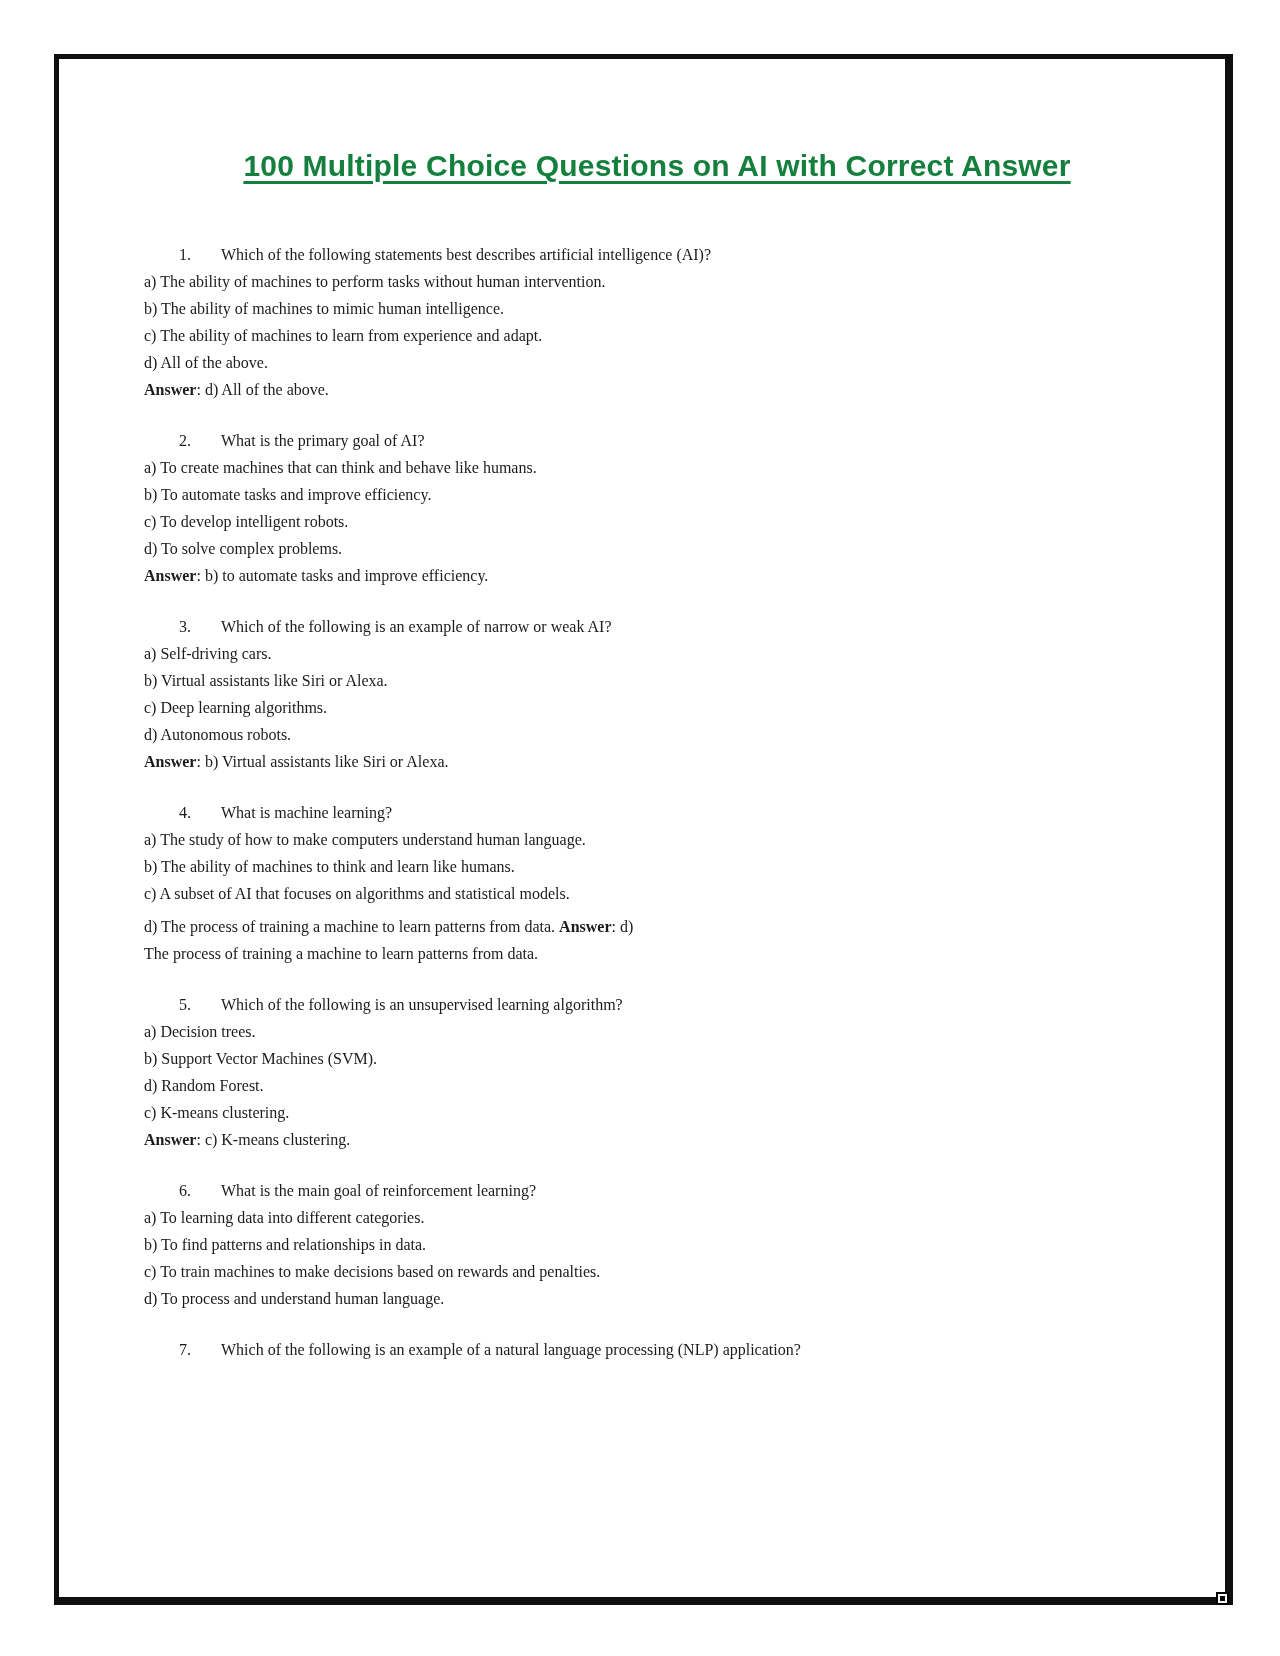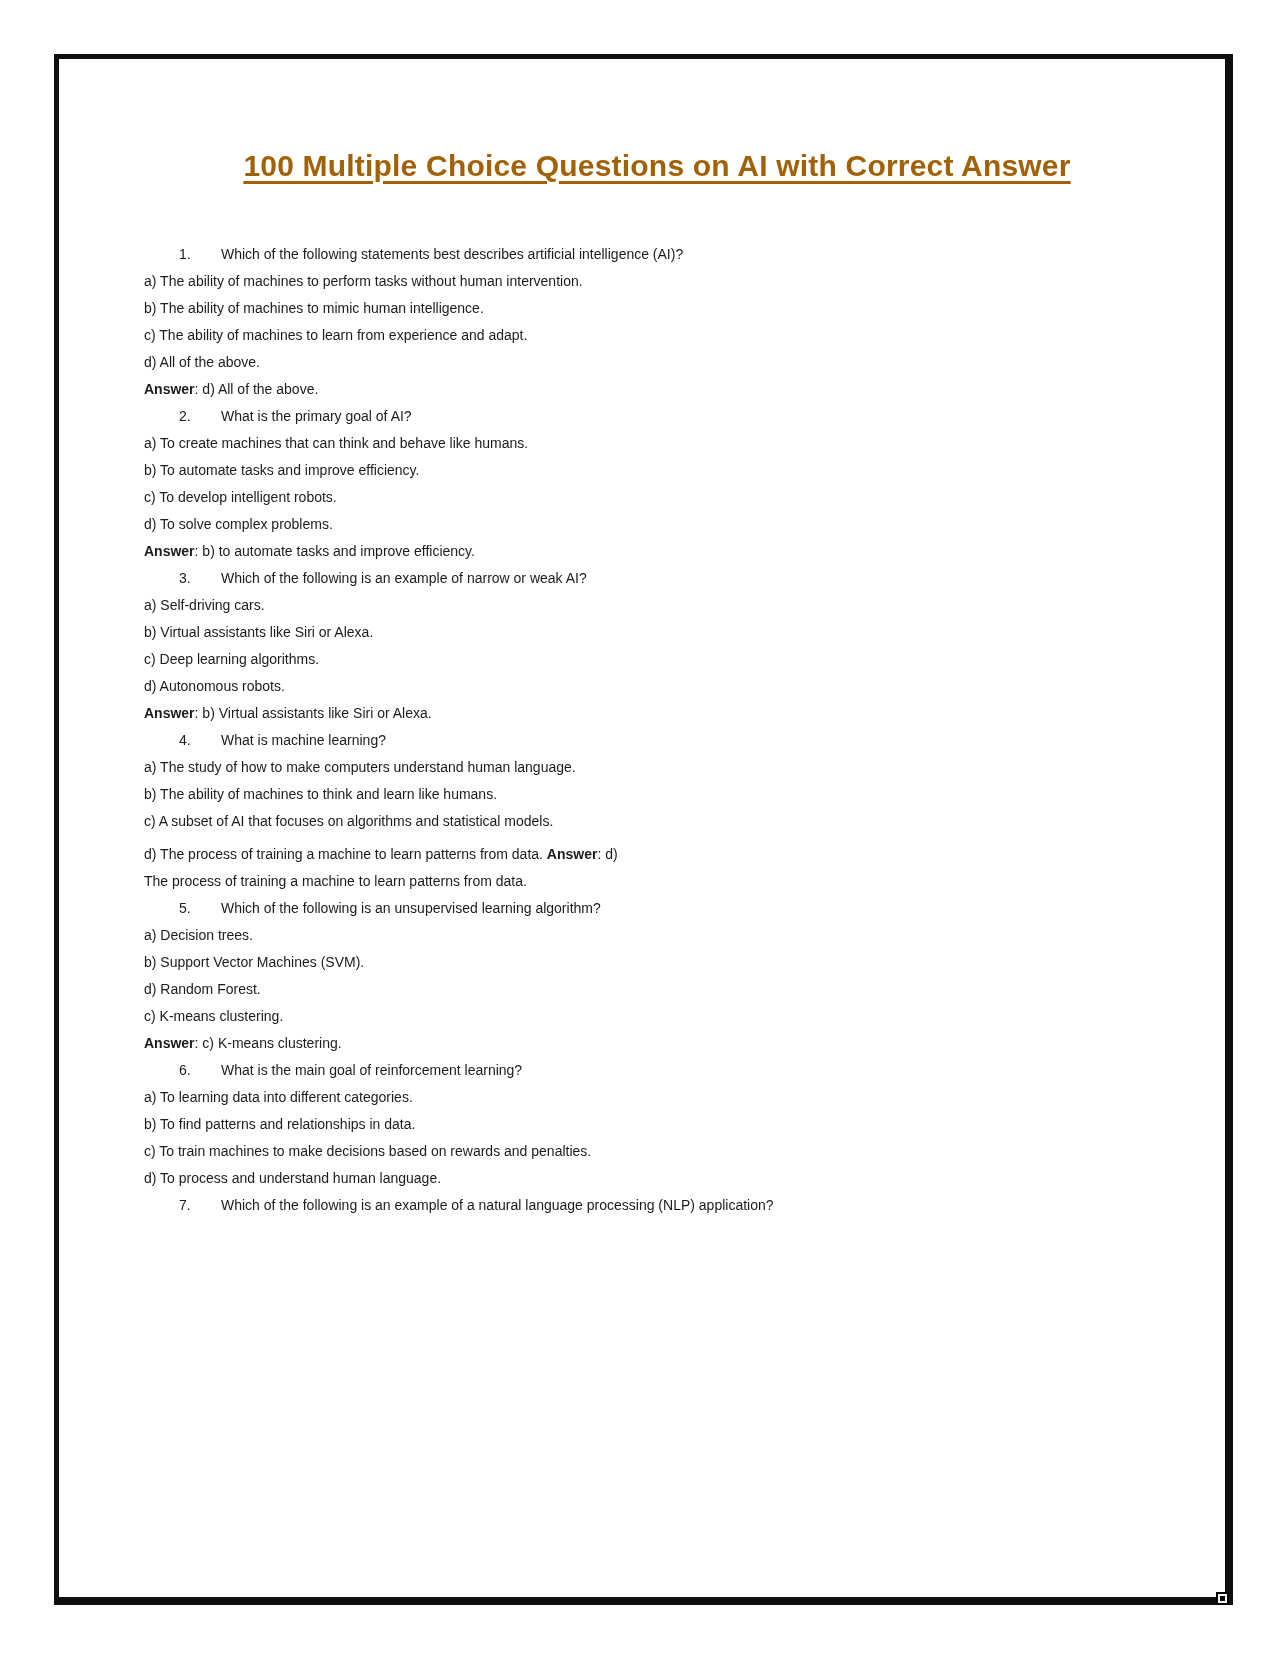--- a/index.html
+++ b/index.html
@@ -37,24 +37,25 @@
     font-size: 30px;
     font-weight: 700;
     letter-spacing: 0.2px;
     text-decoration: underline;
     text-decoration-thickness: 3px;
     text-underline-offset: 5px;
     white-space: nowrap;
   }
   .questions {
     margin-top: 58px;
-    font-size: 14px;
+    font-size: 16px;
     line-height: 27px;
+    font-family: Liberation Serif, serif;
   }
-  .block + .block { }
+  .block + .block { margin-top: 24px; }
   .q-line { padding-left: 35px; }
   .q-num { display: inline-block; width: 42px; }
   .opt { margin: 0; }
   .ans b, .opt b { font-weight: 700; text-align: center; }
   .q4-d { margin-top: 6px; }
   .resize-handle {
     position: absolute;
     left: 1216px;
     top: 1592px;
     width: 9px;
@@ -71,21 +72,21 @@
     height: 5px;
     background: #000000;
   }
 </style>
 </head>
 <body>
 
 <div class="page-frame">
   <div class="content">
 
-    <h1 class="doc-title" style="color: #a16207;">100 Multiple Choice Questions on AI with Correct Answer</h1>
+    <h1 class="doc-title" style="color: #15803d;">100 Multiple Choice Questions on AI with Correct Answer</h1>
 
     <div class="questions">
 
       <div class="block">
         <div class="q-line"><span class="q-num">1.</span><span>Which of the following statements best describes artificial intelligence (AI)?</span></div>
         <div class="opt">a) The ability of machines to perform tasks without human intervention.</div>
         <div class="opt">b) The ability of machines to mimic human intelligence.</div>
         <div class="opt">c) The ability of machines to learn from experience and adapt.</div>
         <div class="opt">d) All of the above.</div>
         <div class="opt ans"><b>Answer</b><span>: d) All of the above.</span></div>

